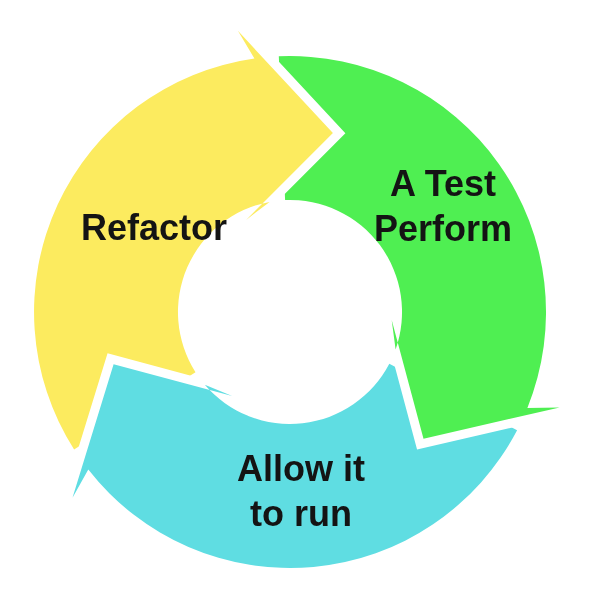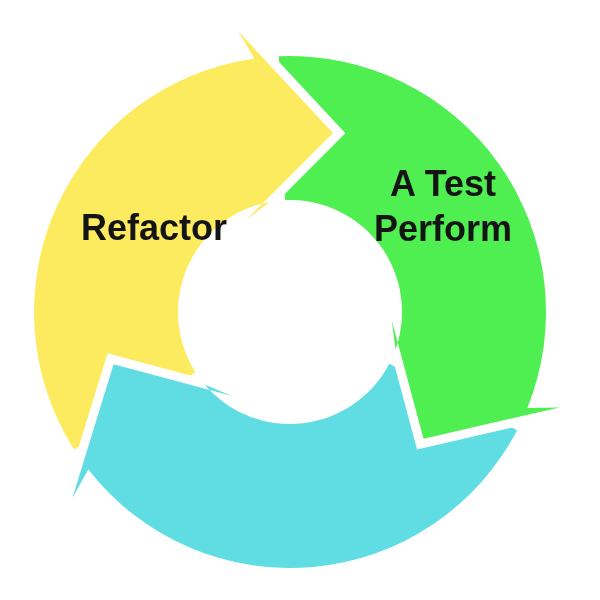--- a/index.html
+++ b/index.html
@@ -76,15 +76,17 @@
   <div class="label label-refactor">
     <span>Refactor</span>
   </div>
 
   <div class="label label-perform">
     <span>A Test</span>
     <span>Perform</span>
   </div>
 
   <div class="label label-allow">
+    <span>Allow it</span>
+    <span>to run</span>
   </div>
 
 </div>
 
 </body></html>

